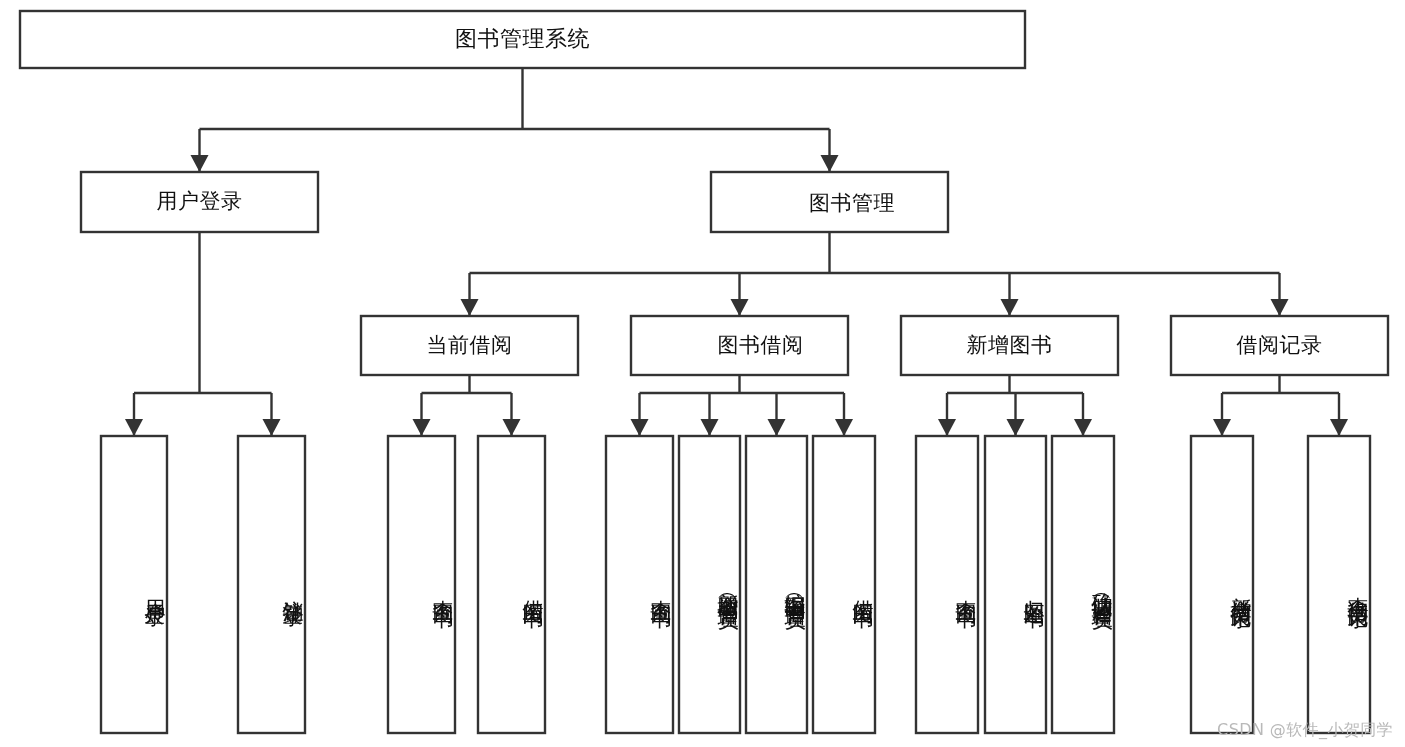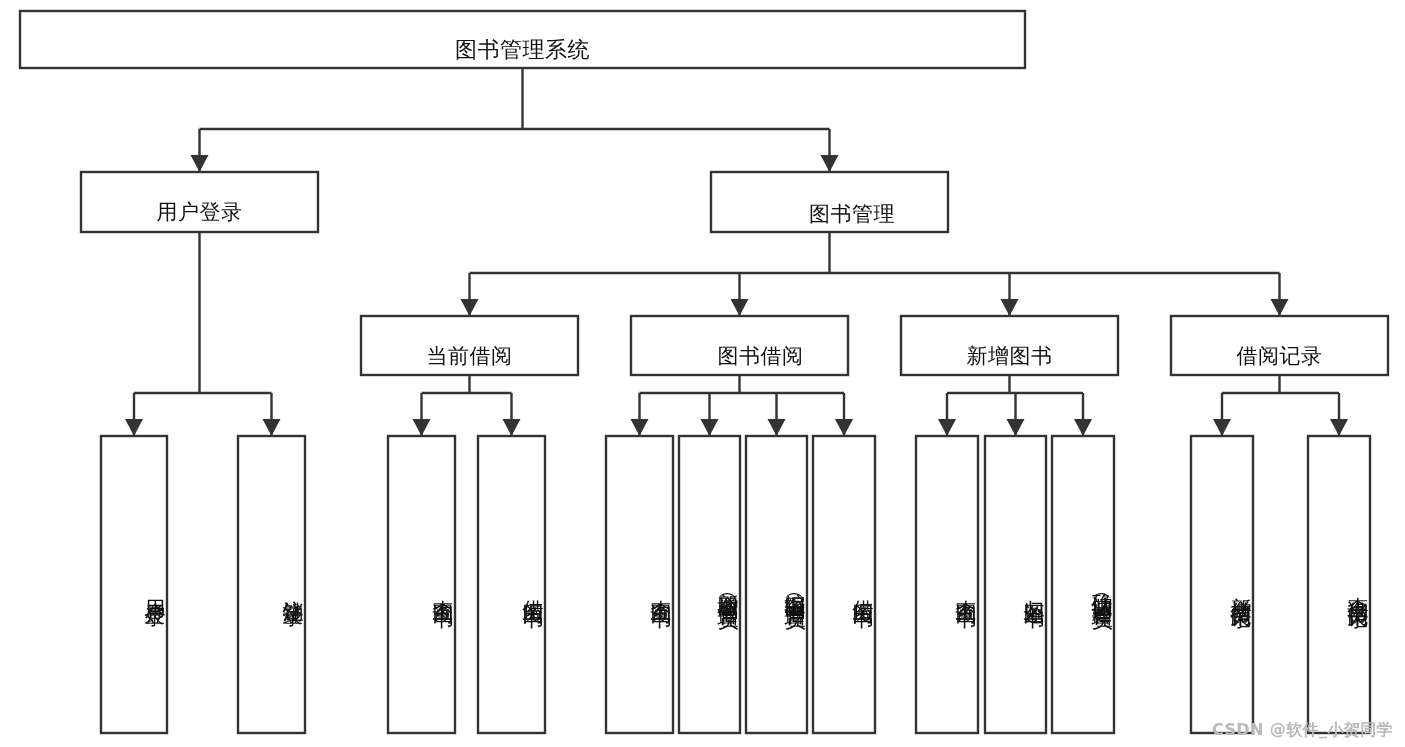--- a/index.html
+++ b/index.html
@@ -47,21 +47,20 @@
     justify-content: center;
     color: #111111;
     text-align: center;
     pointer-events: none;
     box-sizing: border-box;
   }
   .node-label.horizontal {
     font-size: 21px;
     line-height: 1.1;
     letter-spacing: 0.5px;
-    margin-top: 11px;
   }
   .node-label.vertical {
     writing-mode: vertical-rl;
     text-orientation: upright;
     font-size: 21px;
     line-height: 1.18;
     letter-spacing: 2.5px;
     padding-top: 6px;
     align-items: flex-start;
   }
@@ -69,21 +68,20 @@
     font-size: 22px;
   }
   #watermark {
     position: absolute;
     right: 12px;
     bottom: 6px;
     font-size: 16px;
     color: #b9b9b9;
     letter-spacing: 0.4px;
     white-space: nowrap;
-    font-weight: bold;
   }
 </style>
 </head>
 <body>
 
 <div id="diagram-root">
   <svg class="diagram-canvas" viewBox="0 0 1405 747" preserveAspectRatio="none">
     <g id="edges-layer">
         <path d="M 522.5 68 L 522.5 129" class="connector"></path>
         <path d="M 199.5 129 L 829.5 129" class="connector"></path>

